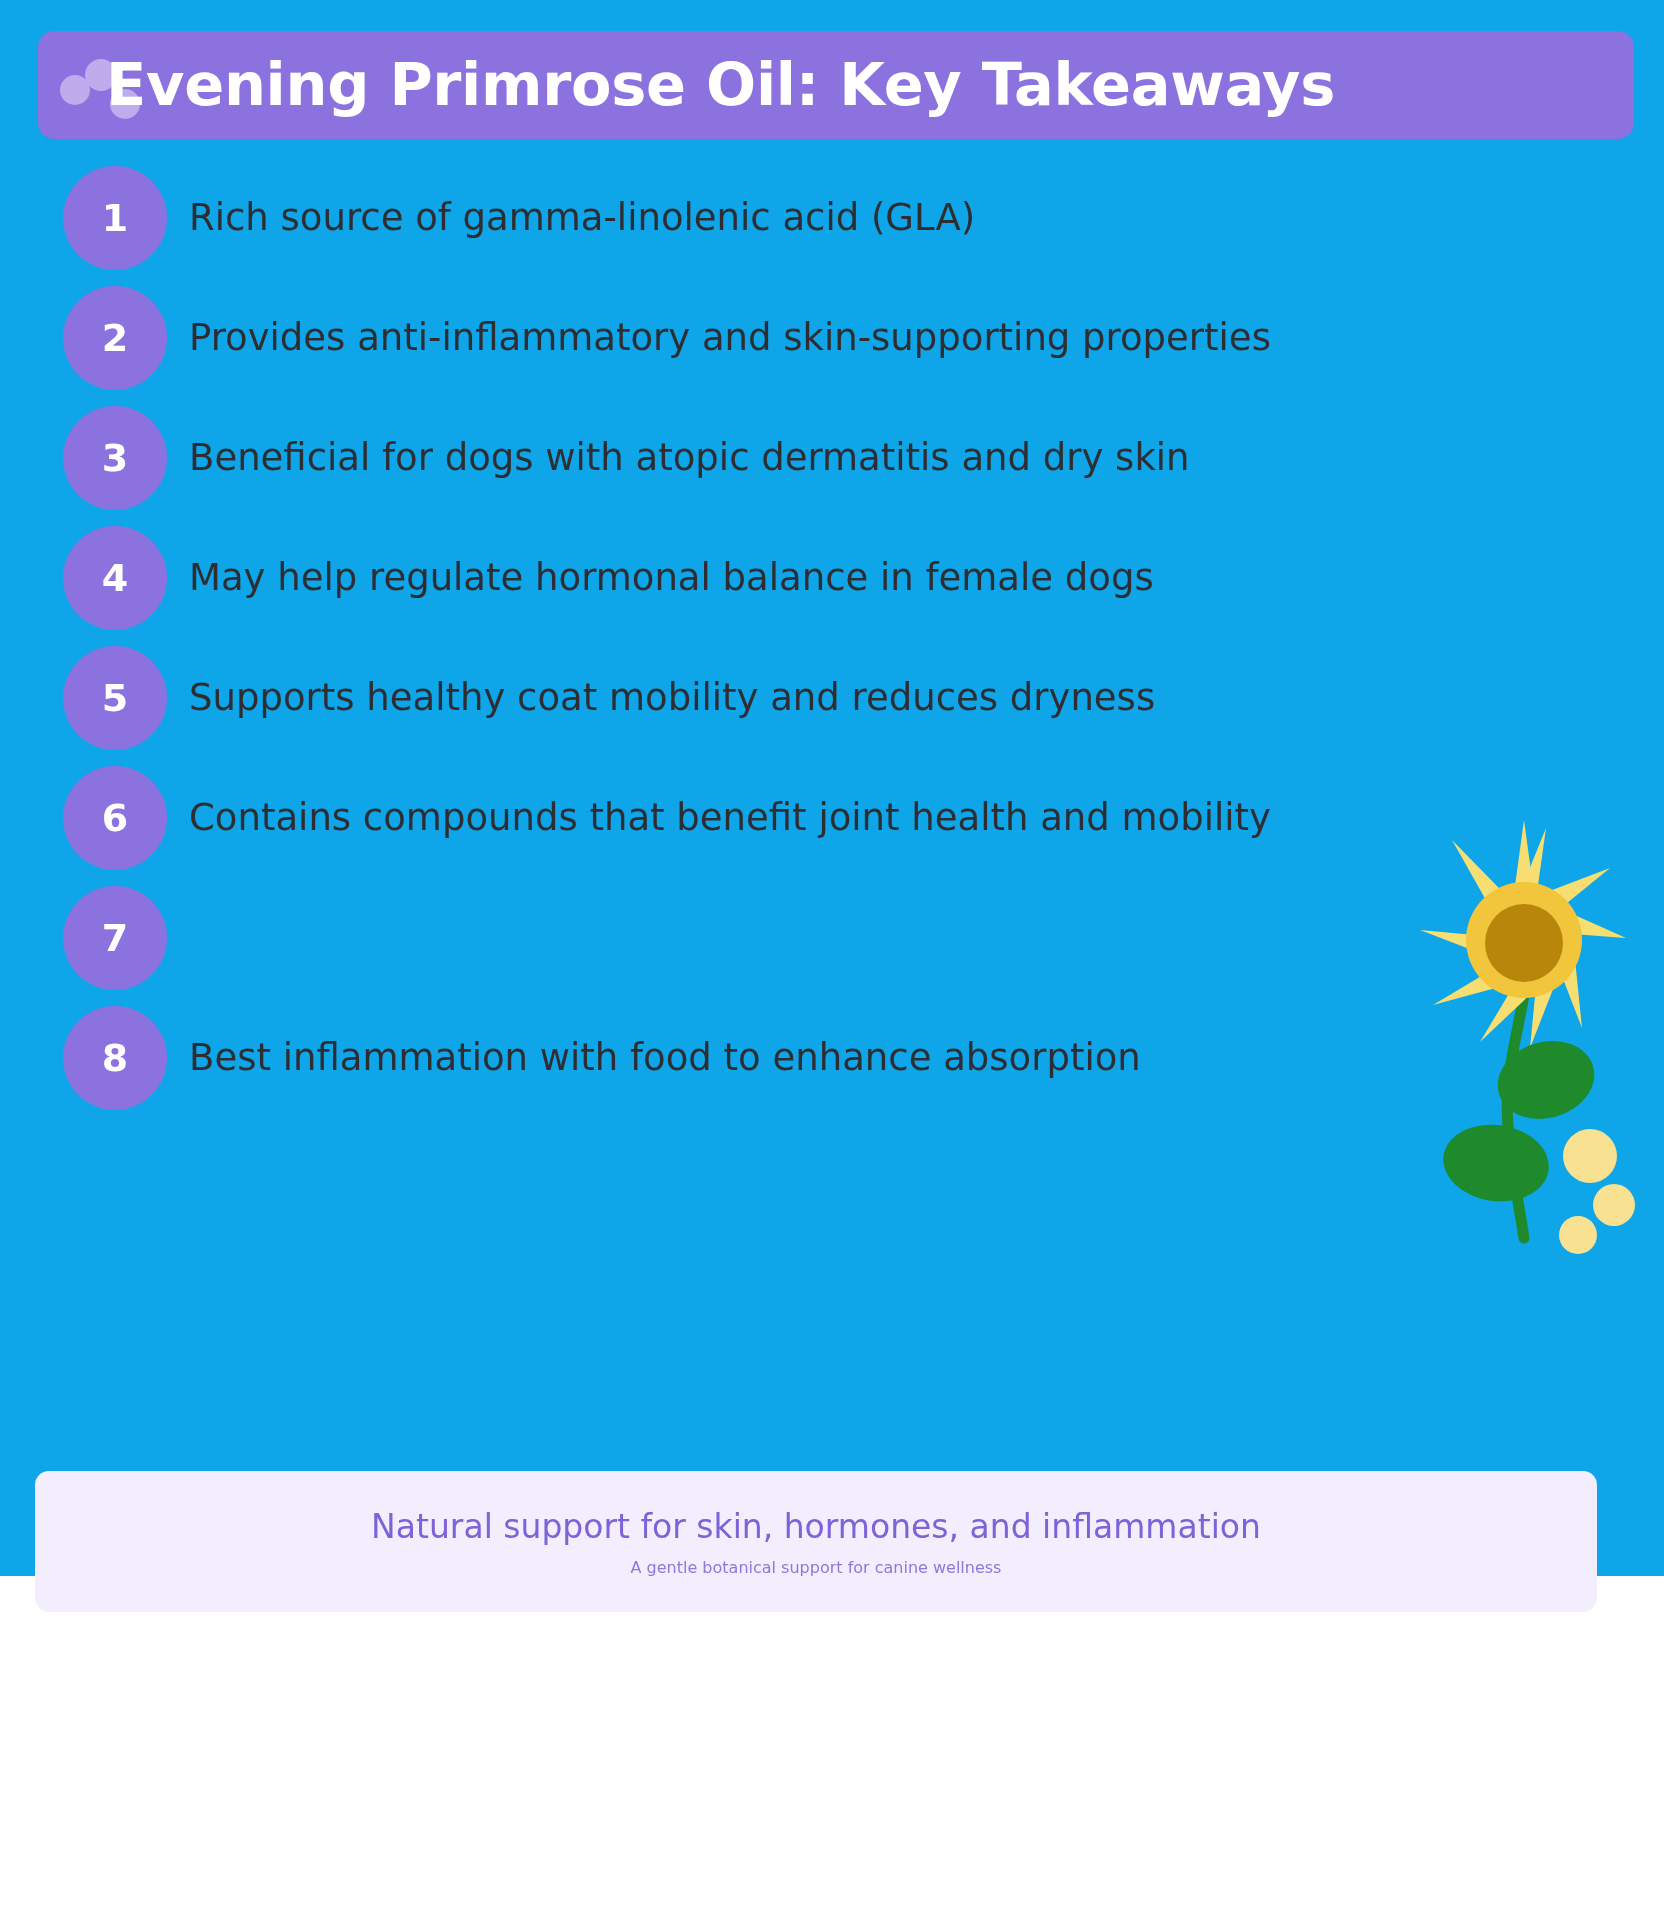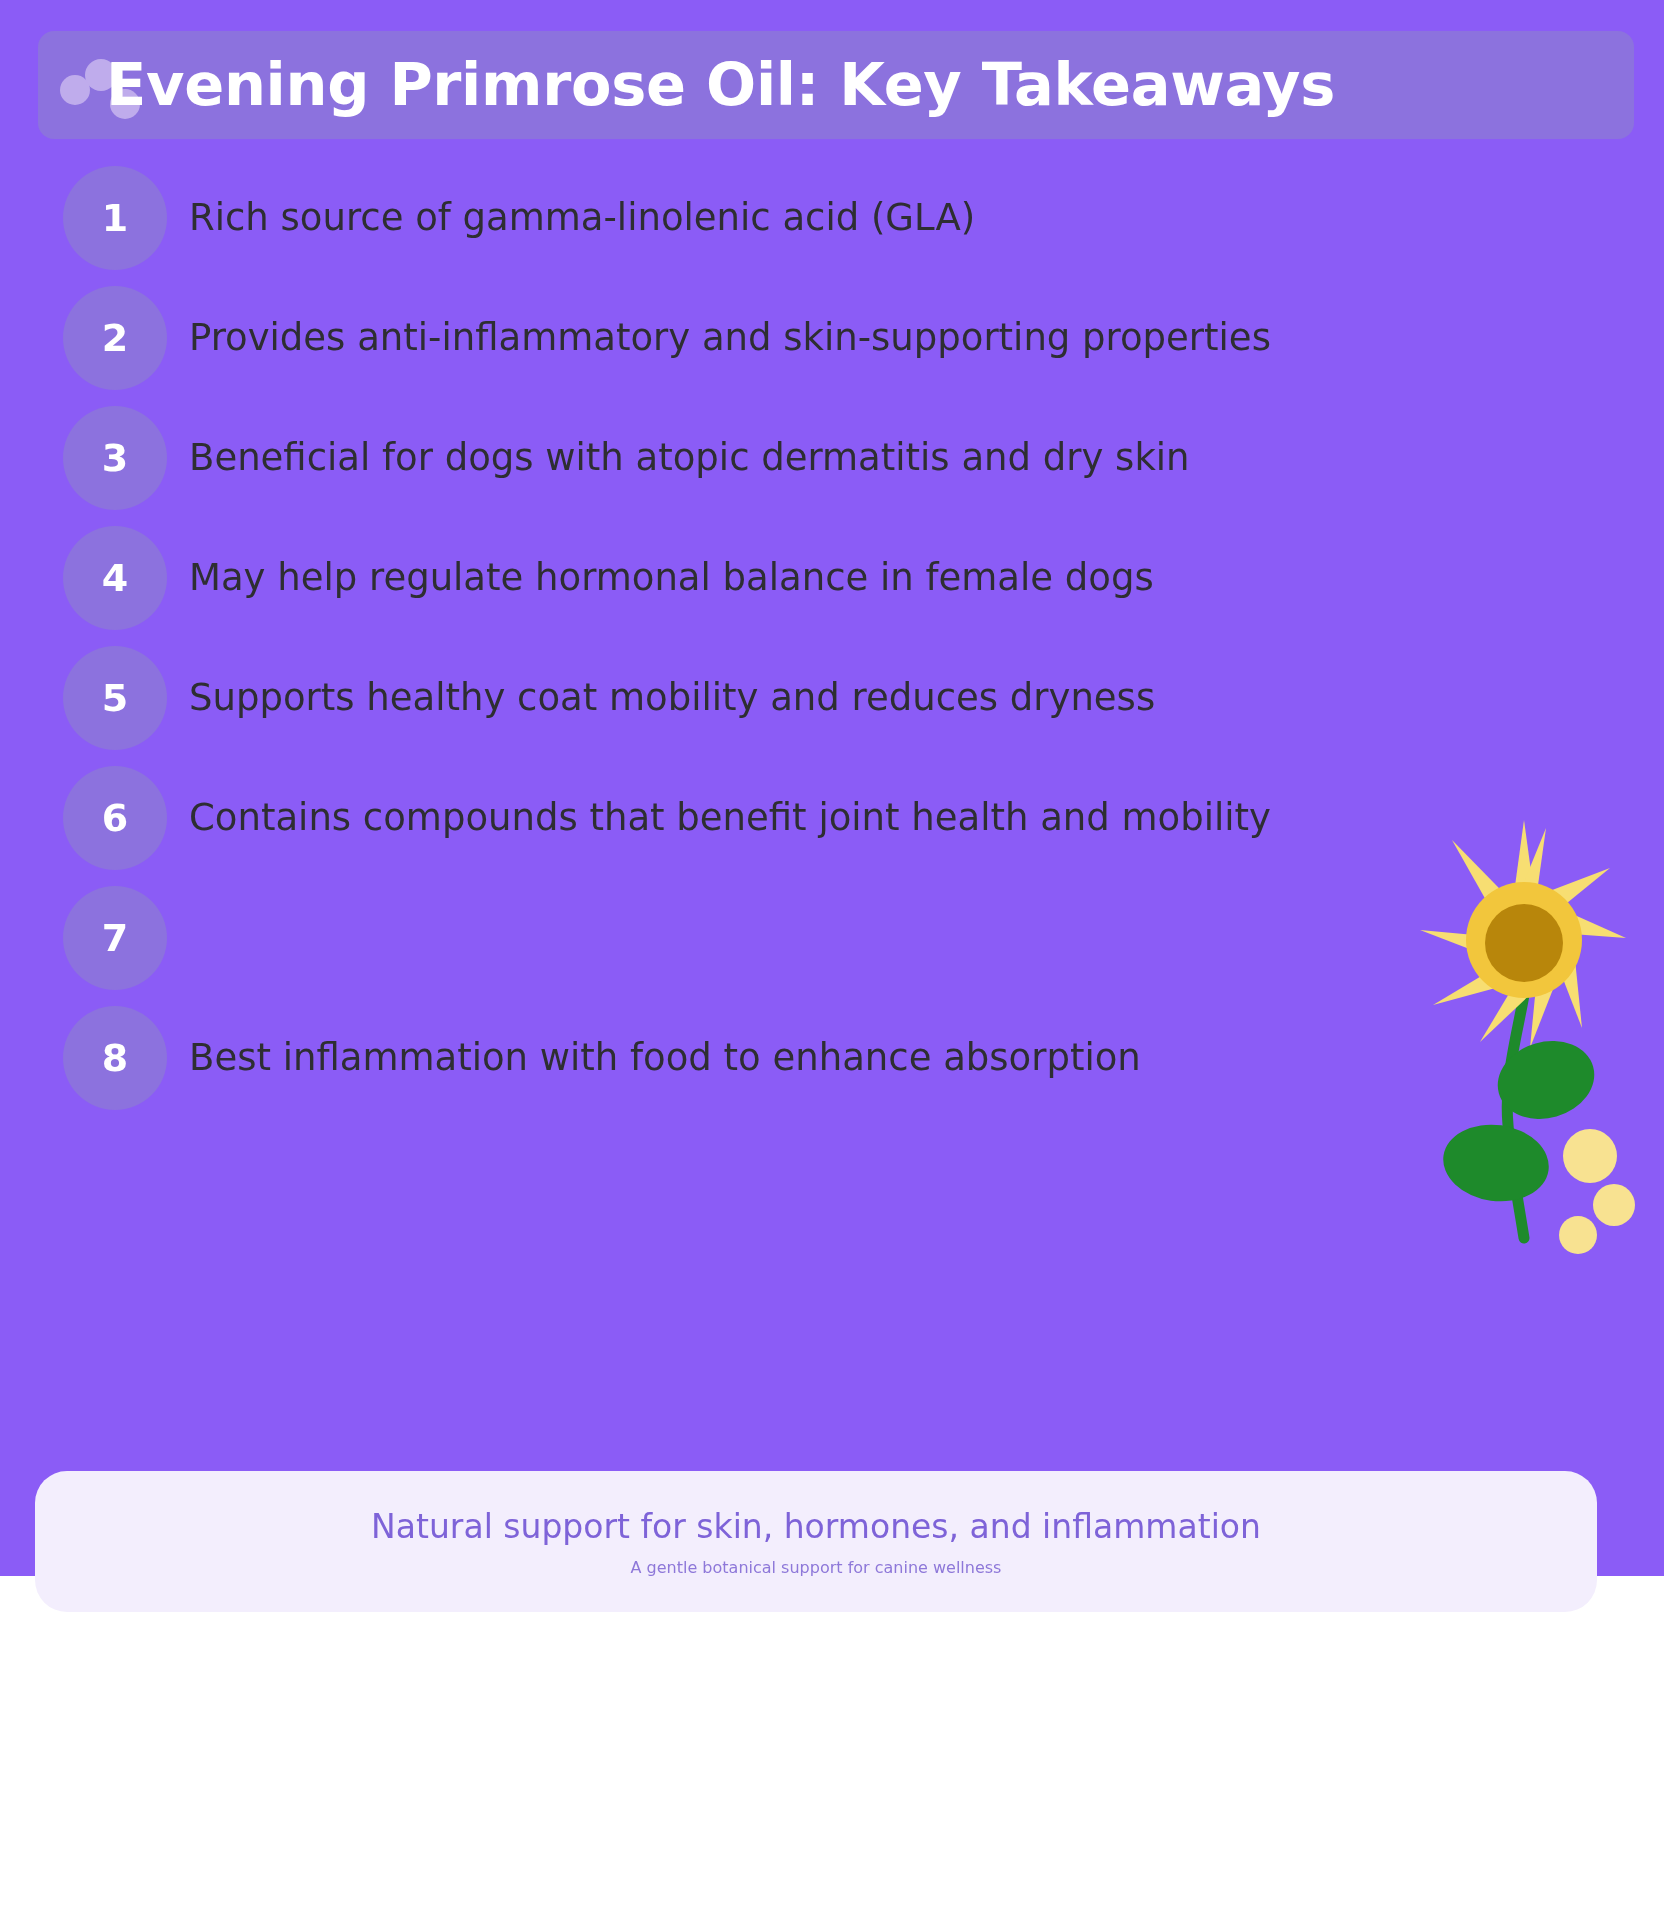--- a/index.html
+++ b/index.html
@@ -12,21 +12,21 @@
     height: 1920px;
     font-family: "DejaVu Sans", "Liberation Sans", sans-serif;
     position: relative;
     overflow: hidden;
   }
 
   .page {
     position: relative;
     width: 1664px;
     height: 1576px;
-    background: #8b5cf6;
+    background: #0ea5e9;
   }
 
   
   .header-bar {
     position: absolute;
     left: 38px;
     top: 31px;
     width: 1596px;
     height: 108px;
     background: #8C72DE;
@@ -115,21 +115,21 @@
   }
 
   
   .footer-box {
     position: absolute;
     left: 35px;
     top: 1471px;
     width: 1562px;
     height: 141px;
     background: #F3EEFD;
-    border-radius: 32px;
+    border-radius: 14px;
     display: flex;
     flex-direction: column;
     align-items: center;
     justify-content: center;
   }
   .footer-main {
     font-size: 33px;
     color: #7E63D8;
     margin: 0 0 12px 0;
     white-space: nowrap;

